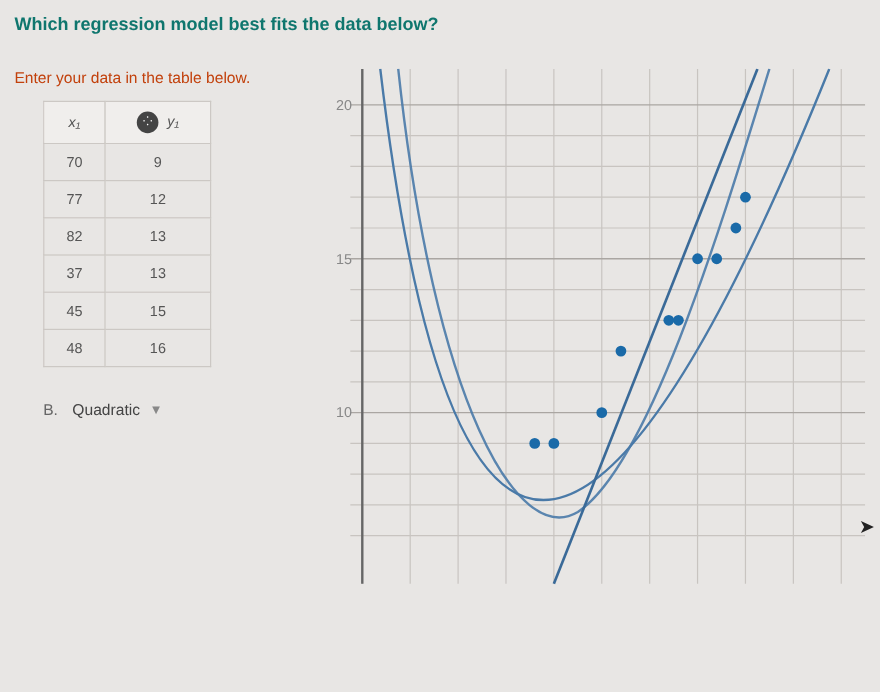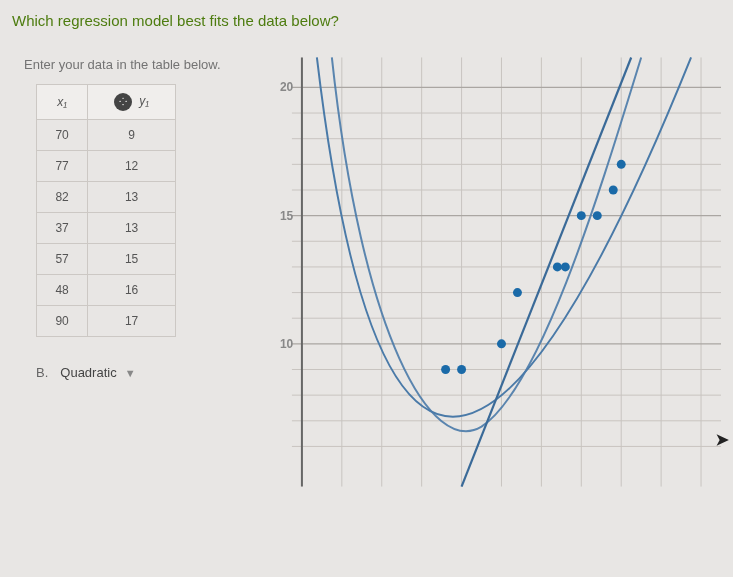--- a/index.html
+++ b/index.html
@@ -1,29 +1,29 @@
 <!DOCTYPE html>
 <html><head>
   <meta charset="utf-8">
   <style>
     * { box-sizing: border-box; margin: 0; padding: 0; }
     body { font-family: Arial, sans-serif; background: #e8e6e4; width: 733px; height: 577px; overflow: hidden; padding: 12px; }
-    .question { font-weight: normal; font-size: 15px; color: #4d7c0f; margin-bottom: 28px; }
+    .question { font-weight: bold; font-size: 15px; color: #0f766e; margin-bottom: 28px; }
     .content-row { display: flex; gap: 20px; align-items: flex-start; }
     .left-panel { flex: 0 0 230px; }
-    .subtitle { font-size: 13px; color: #737373; margin-bottom: 12px; margin-left: 12px; }
+    .subtitle { font-size: 13px; color: #c2410c; margin-bottom: 12px; }
     .data-table { width: 140px; border-collapse: collapse; margin-left: 24px; background: transparent; }
     .data-table th, .data-table td { border: 1px solid #ccc8c4; padding: 8px 8px; text-align: center; font-size: 12px; color: #555; }
     .data-table th { font-weight: normal; font-style: italic; background: #f0eeec; position: relative; }
     .plot-icon { display: inline-flex; width: 18px; height: 18px; background: #444; border-radius: 50%; align-items: center; justify-content: center; margin-right: 4px; vertical-align: middle; }
     .plot-icon::before { content: "⁘"; color: #fff; font-size: 10px; line-height: 1; font-style: normal; }
     .dropdown { margin-top: 28px; margin-left: 24px; display: flex; align-items: center; gap: 8px; font-size: 13px; color: #444; cursor: pointer; }
     .dropdown-prefix { color: #666; margin-right: 4px; }
     .chevron { color: #888; font-size: 11px; }
-    .chart-area { flex: 1; position: relative; height: 440px; font-weight: bold; }
+    .chart-area { flex: 1; position: relative; height: 440px; }
     .chart-svg { width: 100%; height: 100%; }
     .grid-line { stroke: #c8c4c0; stroke-width: 1; }
     .grid-line-major { stroke: #aaa6a2; stroke-width: 1.2; }
     .axis { stroke: #666; stroke-width: 2; }
     .tick-label { font-size: 12px; fill: #888; font-family: Arial; }
     .data-point { fill: #1a6aa8; }
     .curve1 { stroke: #4a7aa8; stroke-width: 2; fill: none; }
     .curve2 { stroke: #3a6a98; stroke-width: 2.2; fill: none; }
     .cursor { position: absolute; right: -8px; bottom: 48px; font-size: 16px; color: #222; }
   </style>
@@ -56,30 +56,26 @@
           </tr>
         <tr>
             <td>82</td>
             <td>13</td>
           </tr>
         <tr>
             <td>37</td>
             <td>13</td>
           </tr>
         <tr>
-            <td>57</td>
+            <td>45</td>
             <td>15</td>
           </tr>
         <tr>
             <td>48</td>
             <td>16</td>
-          </tr>
-        <tr>
-            <td>90</td>
-            <td>17</td>
           </tr>
       </tbody>
     </table>
 
     <div class="dropdown">
       <span class="dropdown-prefix">B.</span>
       <span>Quadratic</span>
       <span class="chevron">▼</span>
     </div>
   </div>

